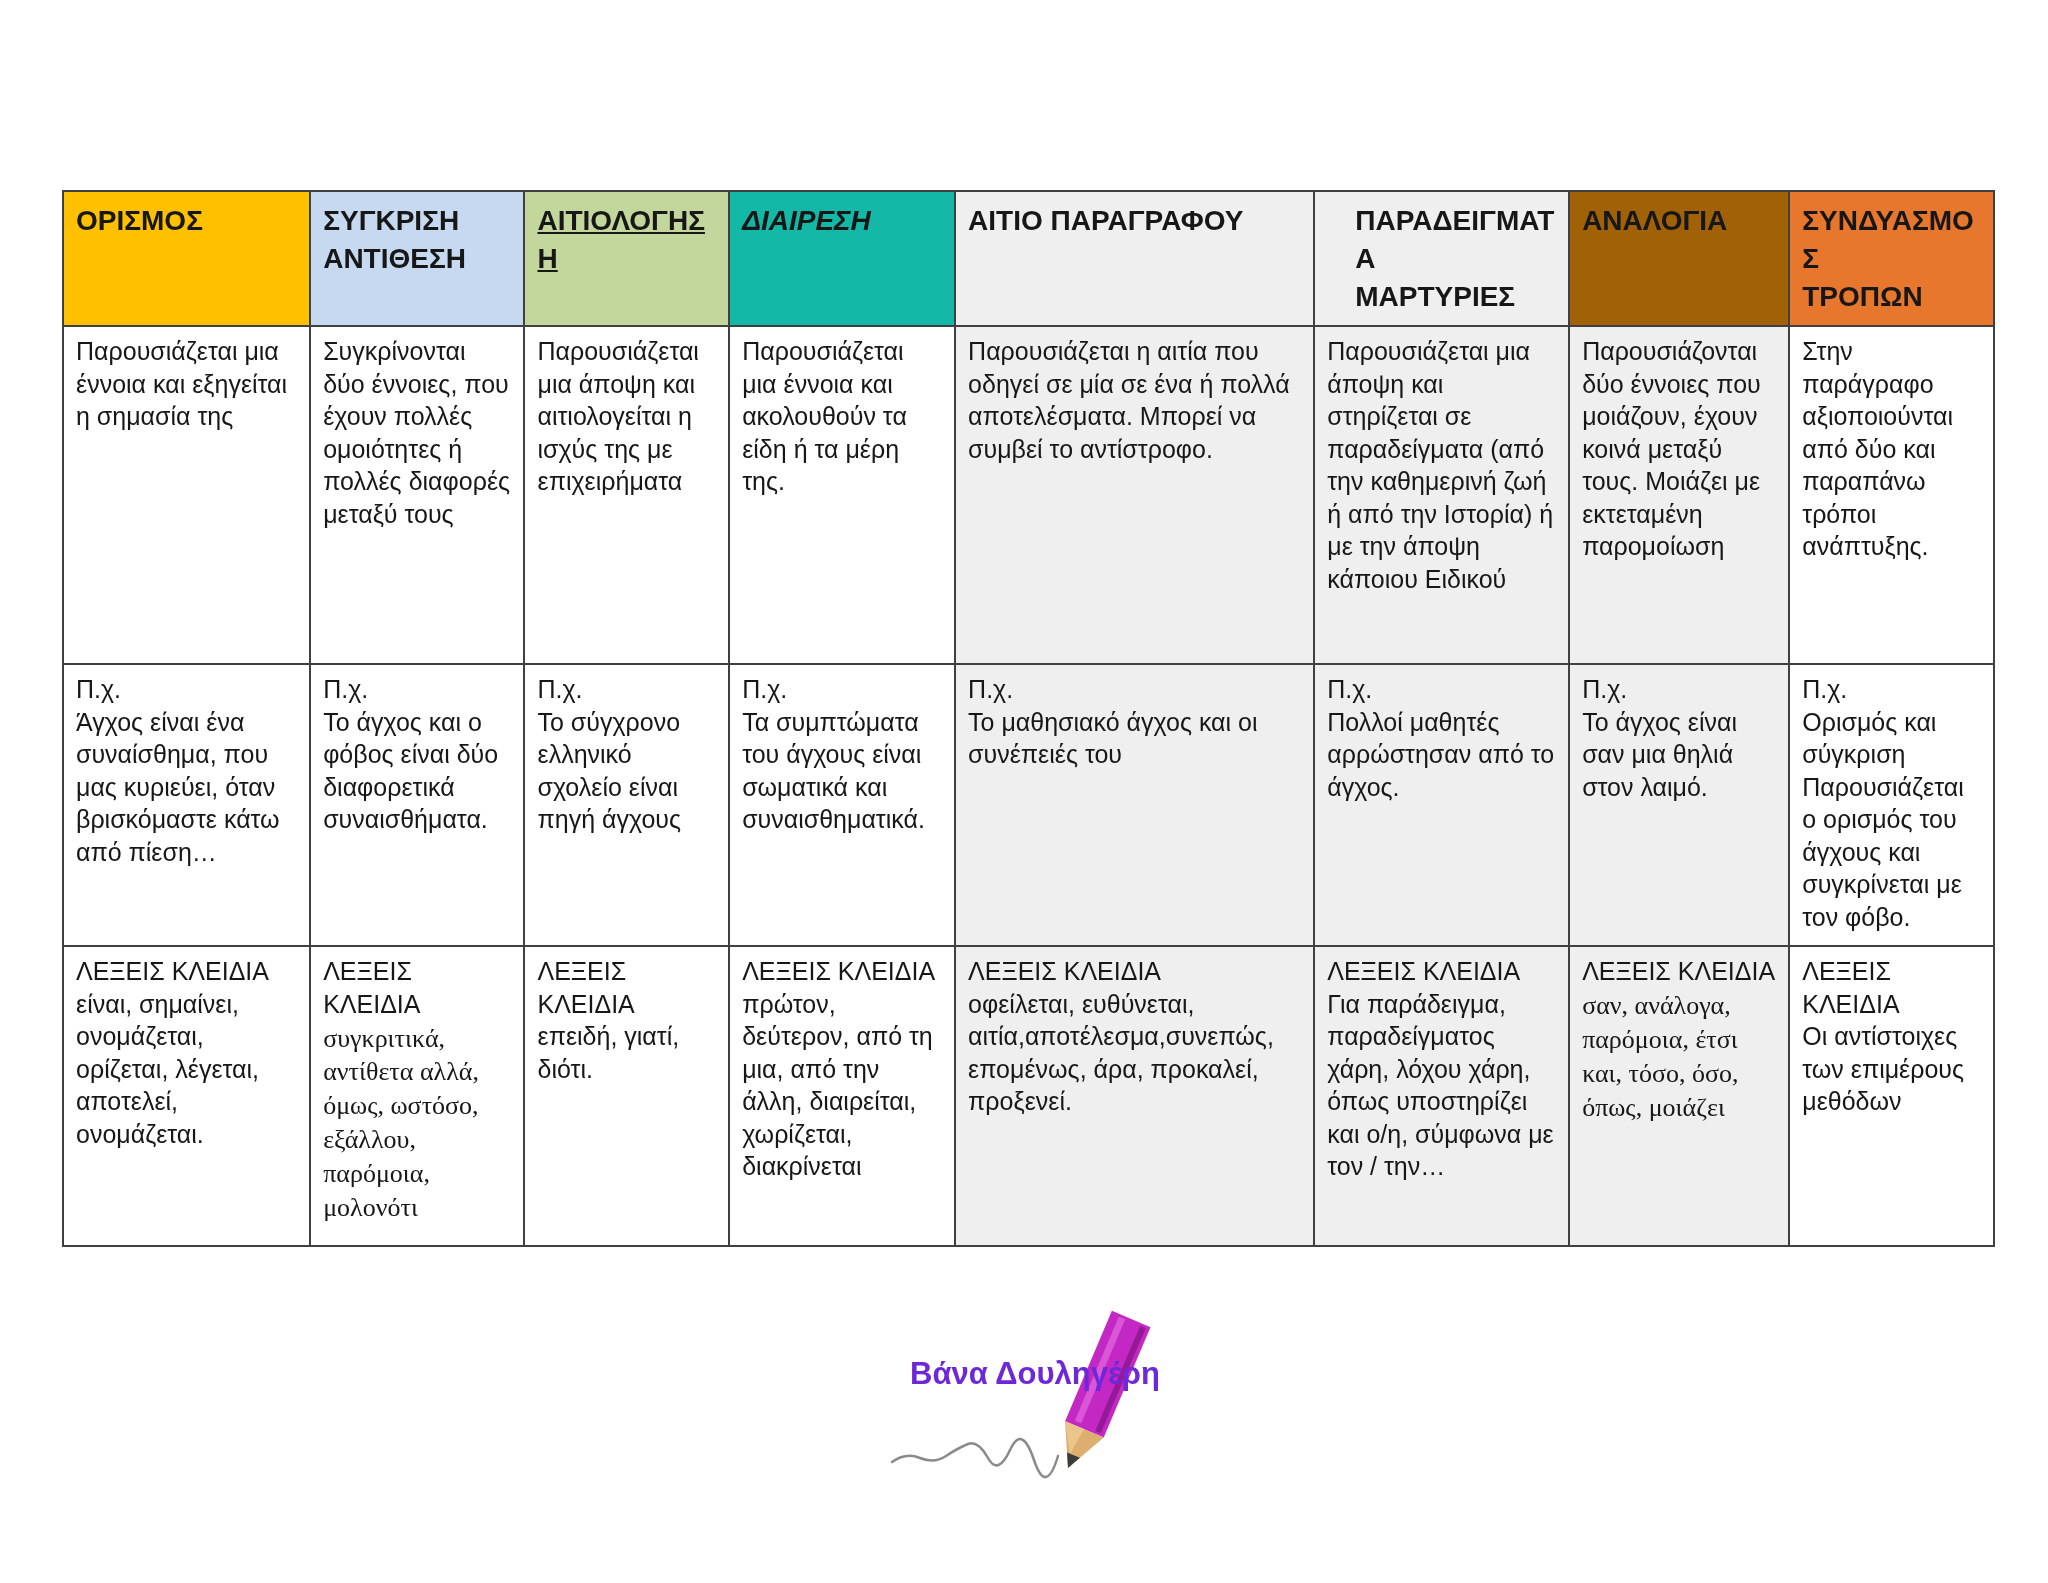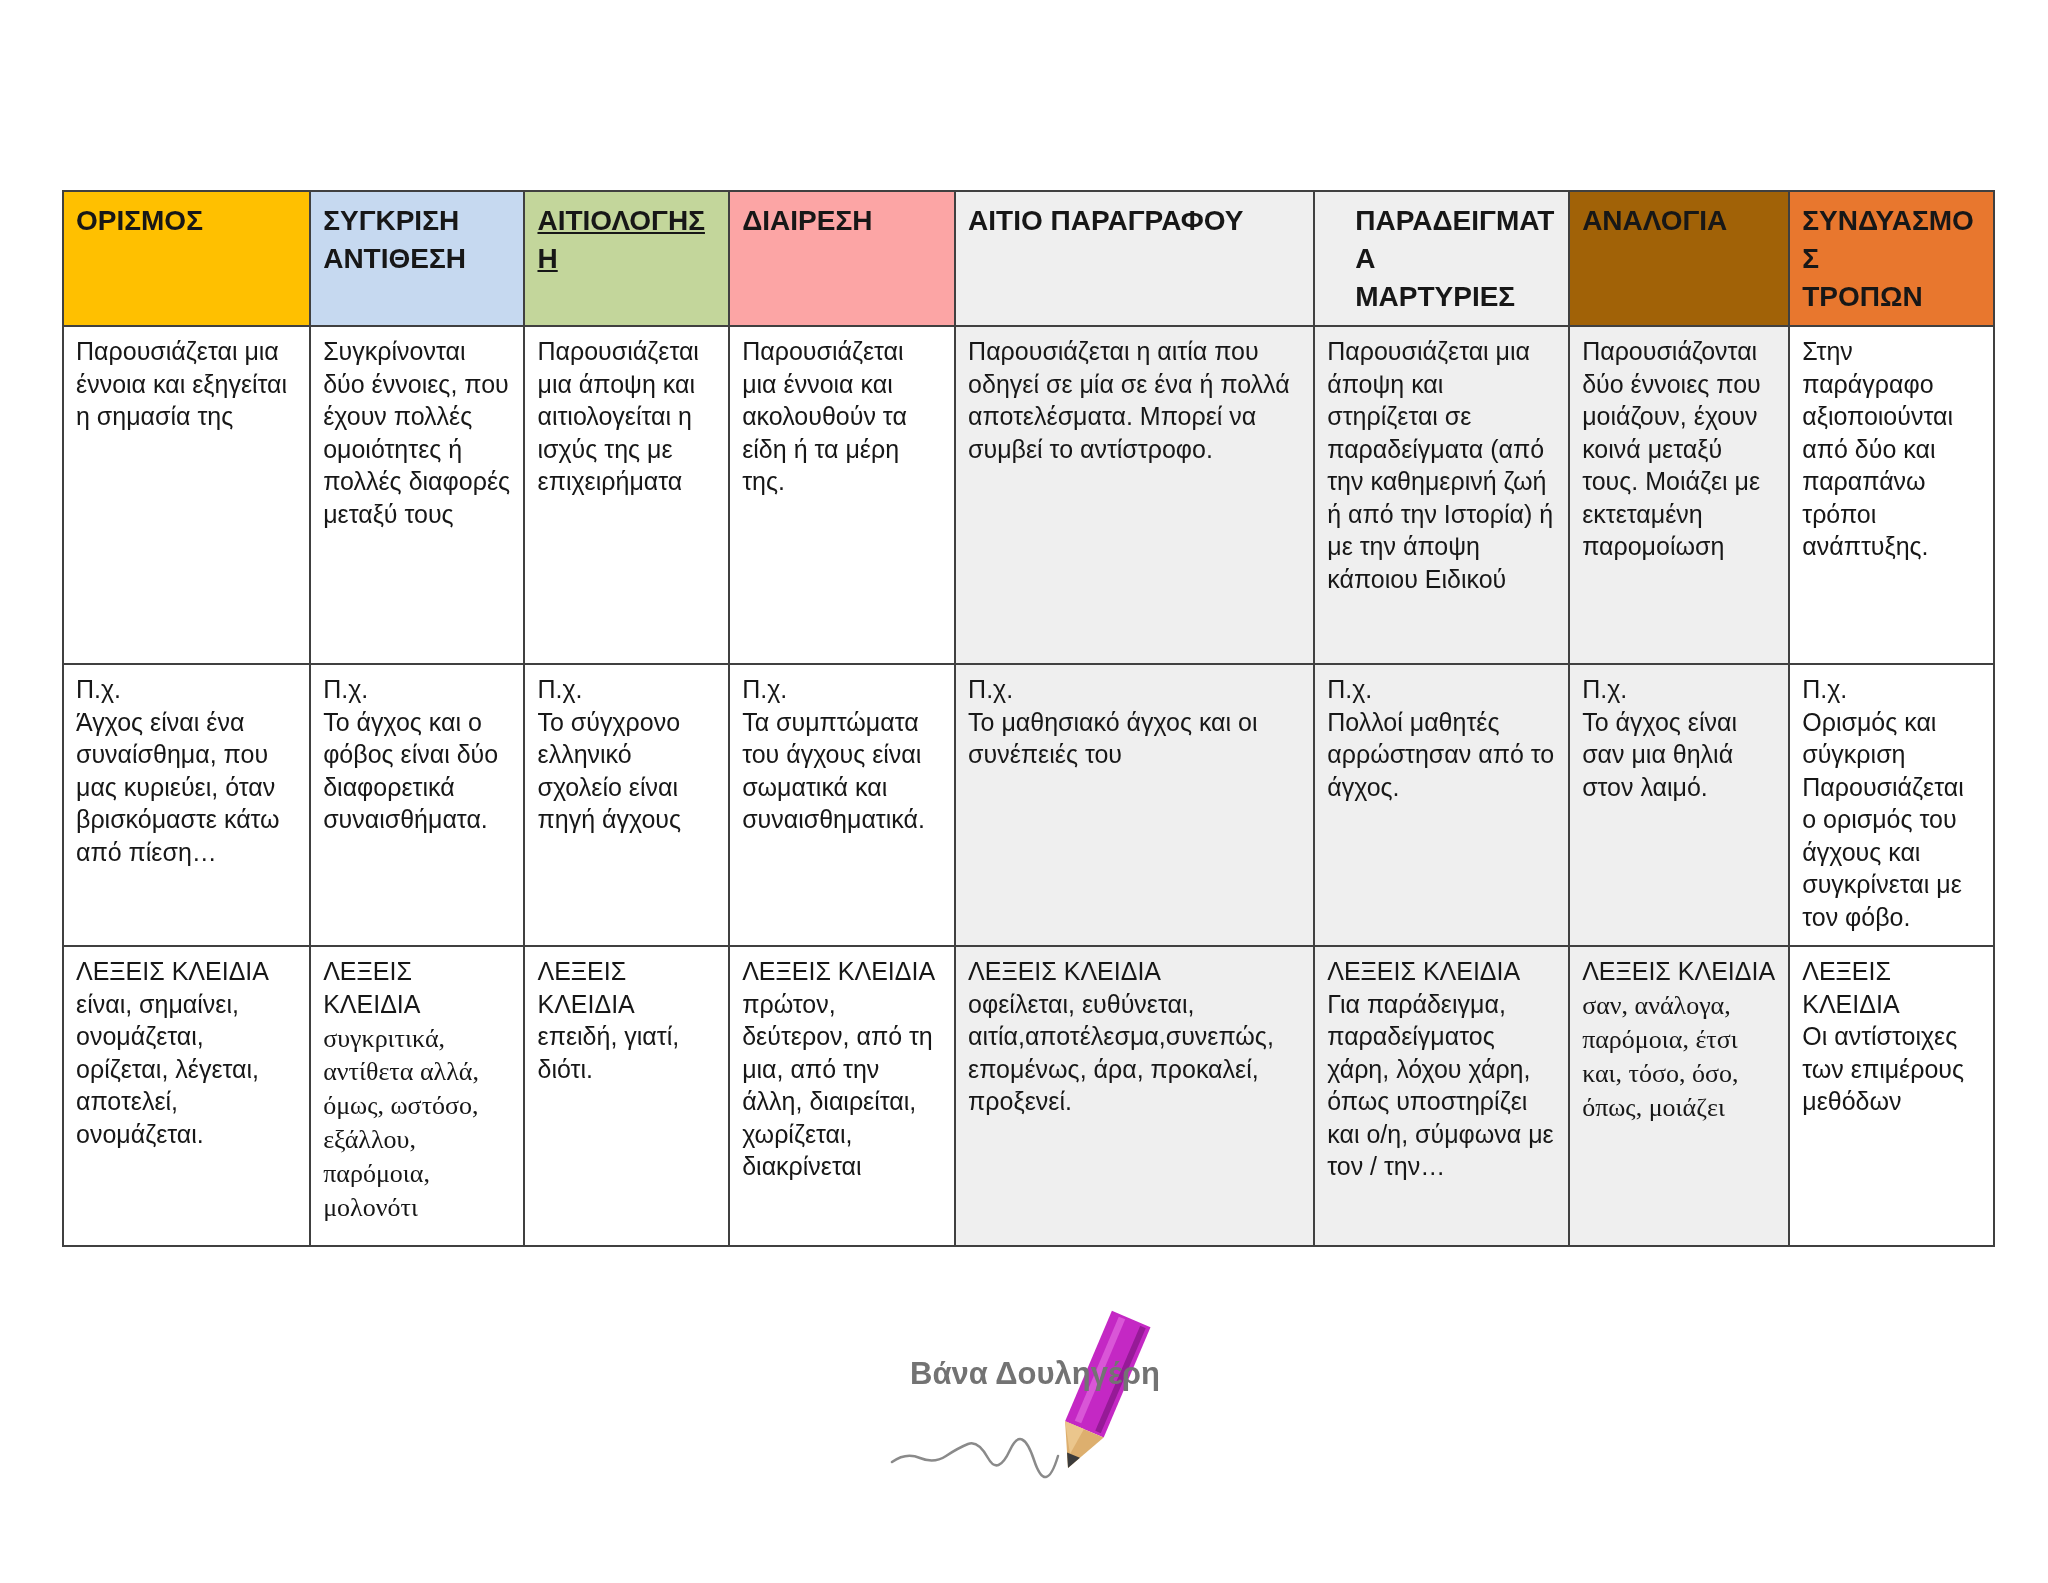--- a/index.html
+++ b/index.html
@@ -57,21 +57,21 @@
   .footer-art{
     position:absolute;
     left:878px; top:1310px;
     width:370px; height:240px;
   }
   .signature{
     position:absolute;
     left:32px; top:46px;
     font-size:31px;
     font-weight:bold;
-    color:#737373;
+    color:#6d28d9;
     letter-spacing:0px;
     white-space:nowrap;
   }
   .footer-art svg{position:absolute;left:0;top:0;}
 </style>
 </head>
 <body>
 
 <div class="page">
 
@@ -86,21 +86,21 @@
         <col style="width:13.2%">
         <col style="width:11.4%">
         <col style="width:10.6%">
     </colgroup>
     <tbody>
         <tr class="row-header">
       <td class="hdr" style="background-color: rgb(255, 192, 0);">ΟΡΙΣΜΟΣ</td>
       <td class="hdr" style="background-color: rgb(198, 217, 240);">ΣΥΓΚΡΙΣΗ
 ΑΝΤΙΘΕΣΗ</td>
       <td class="hdr" style="background-color: rgb(195, 214, 155); text-decoration: underline;">ΑΙΤΙΟΛΟΓΗΣΗ</td>
-      <td class="hdr" style="background-color: #fca5a5;">ΔΙΑΙΡΕΣΗ</td>
+      <td class="hdr" style="background-color: #14b8a6; font-style: italic;">ΔΙΑΙΡΕΣΗ</td>
       <td class="hdr" style="background-color: rgb(239, 239, 239);">ΑΙΤΙΟ ΠΑΡΑΓΡΑΦΟΥ</td>
       <td class="hdr" style="background-color: rgb(239, 239, 239); padding-left: 40px;">ΠΑΡΑΔΕΙΓΜΑΤΑ
 ΜΑΡΤΥΡΙΕΣ</td>
       <td class="hdr" style="background-color: #a16207;">ΑΝΑΛΟΓΙΑ</td>
       <td class="hdr" style="background-color: rgb(232, 119, 46);">ΣΥΝΔΥΑΣΜΟΣ
 ΤΡΟΠΩΝ</td>
     </tr>
     <tr class="row-desc">
       <td style="background-color: rgb(255, 255, 255); margin-top: 15px;"><span>Παρουσιάζεται μια </span><b>έννοια</b><span> και εξηγείται η </span><b>σημασία</b><span> της</span></td>
       <td style="background-color: rgb(255, 255, 255);"><span>Συγκρίνονται δύο έννοιες, που έχουν πολλές </span><b>ομοιότητες</b><span> ή πολλές </span><b>διαφορές</b><span> μεταξύ τους</span></td>

